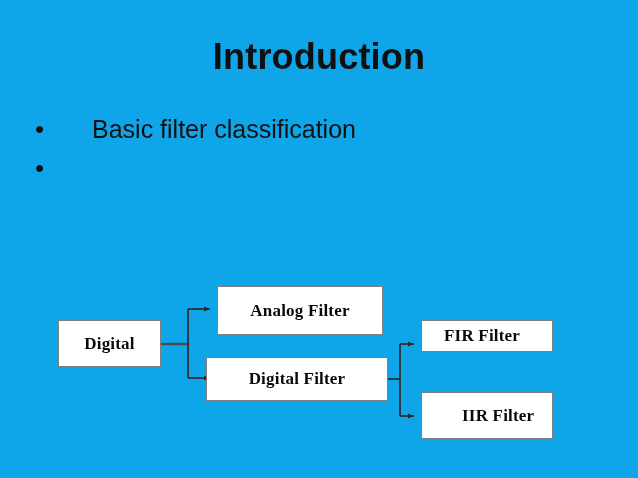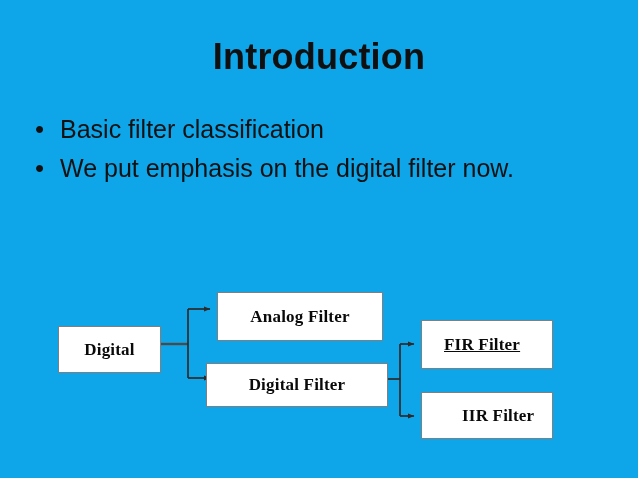--- a/index.html
+++ b/index.html
@@ -55,20 +55,21 @@
     text-align: left;
     padding-left: 5px;
     box-sizing: border-box;
   }
   .bullet-text {
     font-family: "Liberation Sans", sans-serif;
     font-size: 25px;
     line-height: 32px;
     color: #111111;
     white-space: nowrap;
+    margin-left: 32px;
   }
 
   
   #diagram {
     position: absolute;
     left: 0;
     top: 0;
     width: 638px;
     height: 478px;
   }
@@ -78,27 +79,27 @@
     border: 1.6px solid #7f7f7f;
     background: #ffffff;
     display: flex;
     align-items: center;
     font-family: "Liberation Serif", serif;
     font-weight: bold;
     color: #0a0a0a;
     font-size: 17px;
     letter-spacing: 0.2px;
   }
-  .node-box.center-text { justify-content: center; margin-top: 6px; }
+  .node-box.center-text { justify-content: center; }
   .node-box.left-text   { justify-content: flex-start; padding-left: 22px; }
 
   #node-filter        { left: 58px;  top: 320px; width: 103px; height: 47px; }
   #node-analog-filter { left: 217px; top: 286px; width: 166px; height: 49px; }
   #node-digital-filter{ left: 206px; top: 357px; width: 182px; height: 44px; }
-  #node-fir-filter    { left: 421px; top: 320px; width: 132px; height: 49px; text-decoration: underline; }
+  #node-fir-filter    { left: 421px; top: 320px; width: 132px; height: 32px; }
   #node-iir-filter    { left: 421px; top: 392px; width: 132px; height: 47px; padding-left: 40px; }
 
   #connector-svg {
     position: absolute;
     left: 0;
     top: 0;
     width: 638px;
     height: 478px;
     pointer-events: none;
   }
@@ -112,21 +113,20 @@
 
   <div id="bullet-list">
 
     <div class="bullet-row">
       <span class="bullet-marker">•</span>
       <span class="bullet-text">Basic filter classification</span>
     </div>
 
     <div class="bullet-row">
       <span class="bullet-marker">•</span>
-      <span class="bullet-text">We put emphasis on the digital filter now.</span>
     </div>
 
   </div>
 
   <div id="diagram">
 
     <svg id="connector-svg" viewBox="0 0 638 478">
       <defs>
         <marker id="arrowhead" markerWidth="7" markerHeight="7" refX="6.2" refY="2.6" orient="auto" markerUnits="userSpaceOnUse">
           <path d="M0,0 L6.6,2.6 L0,5.2 z" fill="#2b2b2b"></path>

